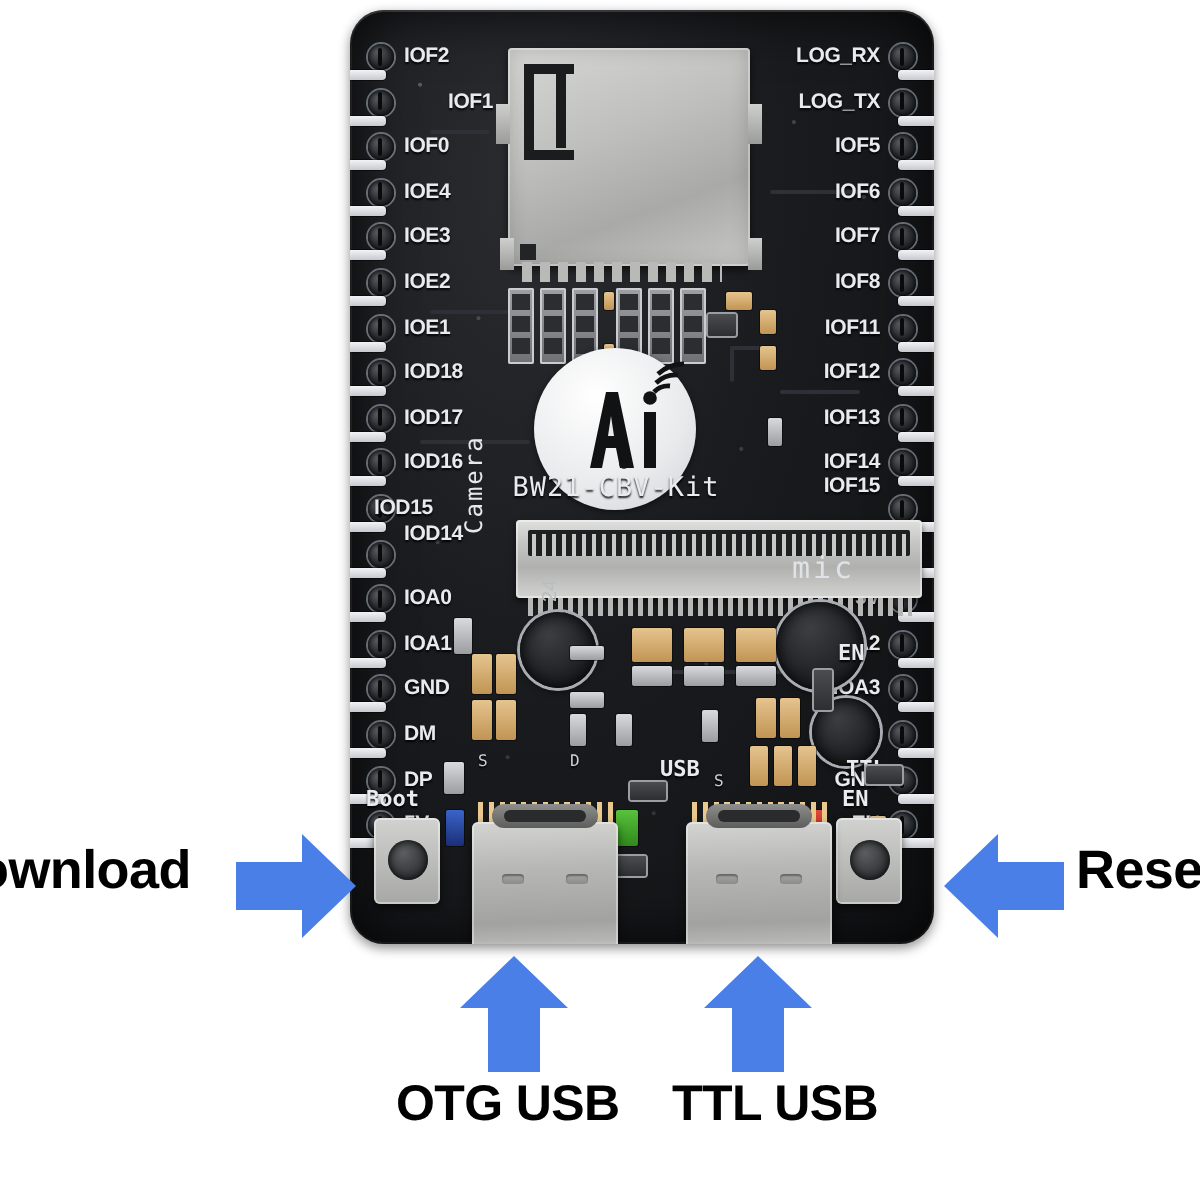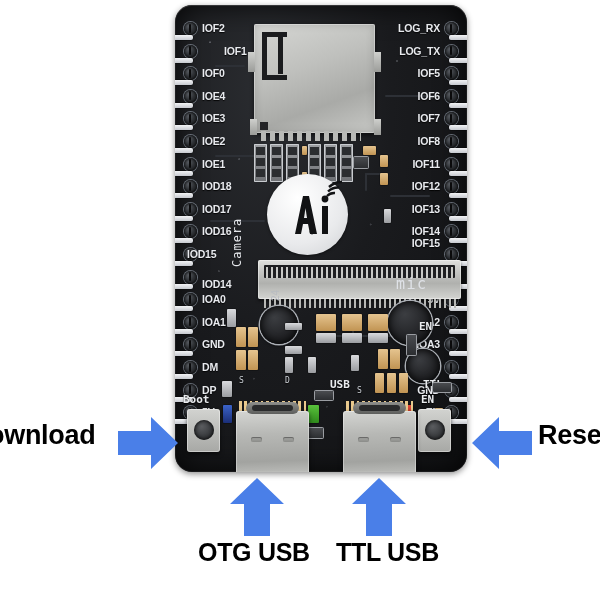--- a/index.html
+++ b/index.html
@@ -217,21 +217,21 @@
       <div class="pinlbl" style="top: 220.4px; left: 27px;">IOD16</div>
       <div class="pin" style="top: 243px; left: 9px;">
         <i></i>
       </div>
       <div class="pad" style="top: 256px; left: -3px;"></div>
       <div class="pinlbl" style="top: 243px; left: 12px;">IOD15</div>
       <div class="pin" style="top: 265.6px; left: 9px;">
         <i></i>
       </div>
       <div class="pad" style="top: 278.6px; left: -3px;"></div>
-      <div class="pinlbl" style="top: 273px; left: 27px;">IOD14</div>
+      <div class="pinlbl" style="top: 256px; left: 27px;">IOD14</div>
       <div class="pin" style="top: 288.2px; left: 9px;">
         <i></i>
       </div>
       <div class="pad" style="top: 301.2px; left: -3px;"></div>
       <div class="pinlbl" style="top: 288.2px; left: 27px;">IOA0</div>
       <div class="pin" style="top: 310.8px; left: 9px;">
         <i></i>
       </div>
       <div class="pad" style="top: 323.8px; left: -3px;"></div>
       <div class="pinlbl" style="top: 310.8px; left: 27px;">IOA1</div>
@@ -402,20 +402,21 @@
       <path d="M28 60 L36 22 L42 22 L50 60 L43 60 L41 50 L36 50 L34 60 Z" fill="#111214"></path>
       <path d="M37 44 L40 44 L38.5 34 Z" fill="#e9eaec"></path>
       <rect x="55" y="32" width="6" height="28" fill="#111214"></rect>
       <circle cx="58" cy="25" r="3.4" fill="#111214"></circle>
       <path d="M60 22 a10 10 0 0 1 8 -3" stroke="#111214" stroke-width="2.4" fill="none"></path>
       <path d="M61 17.5 a14.5 14.5 0 0 1 11 -4" stroke="#111214" stroke-width="2.4" fill="none"></path>
       <path d="M62 13 a19 19 0 0 1 13 -5" stroke="#111214" stroke-width="2.4" fill="none"></path>
       <circle cx="45" cy="58" r="2.4" fill="#111214"></circle>
     </svg>
   </div>
+  <div id="boardname">BW21-CBV-Kit</div>
 
   <div class="trace" style="left:190px;top:168px;width:16px;height:2px;"></div>
   <div class="trace" style="left:190px;top:168px;width:2px;height:18px;"></div>
   <div class="smd dk" style="left:179px;top:152px;width:14px;height:11px;"></div>
   <div class="smd tan" style="left:205px;top:150px;width:8px;height:12px;"></div>
   <div class="smd tan" style="left:205px;top:168px;width:8px;height:12px;"></div>
   <div class="smd" style="left:209px;top:204px;width:7px;height:14px;"></div>
 
   <div id="camlabel">Camera</div>
   <div id="camconn">

